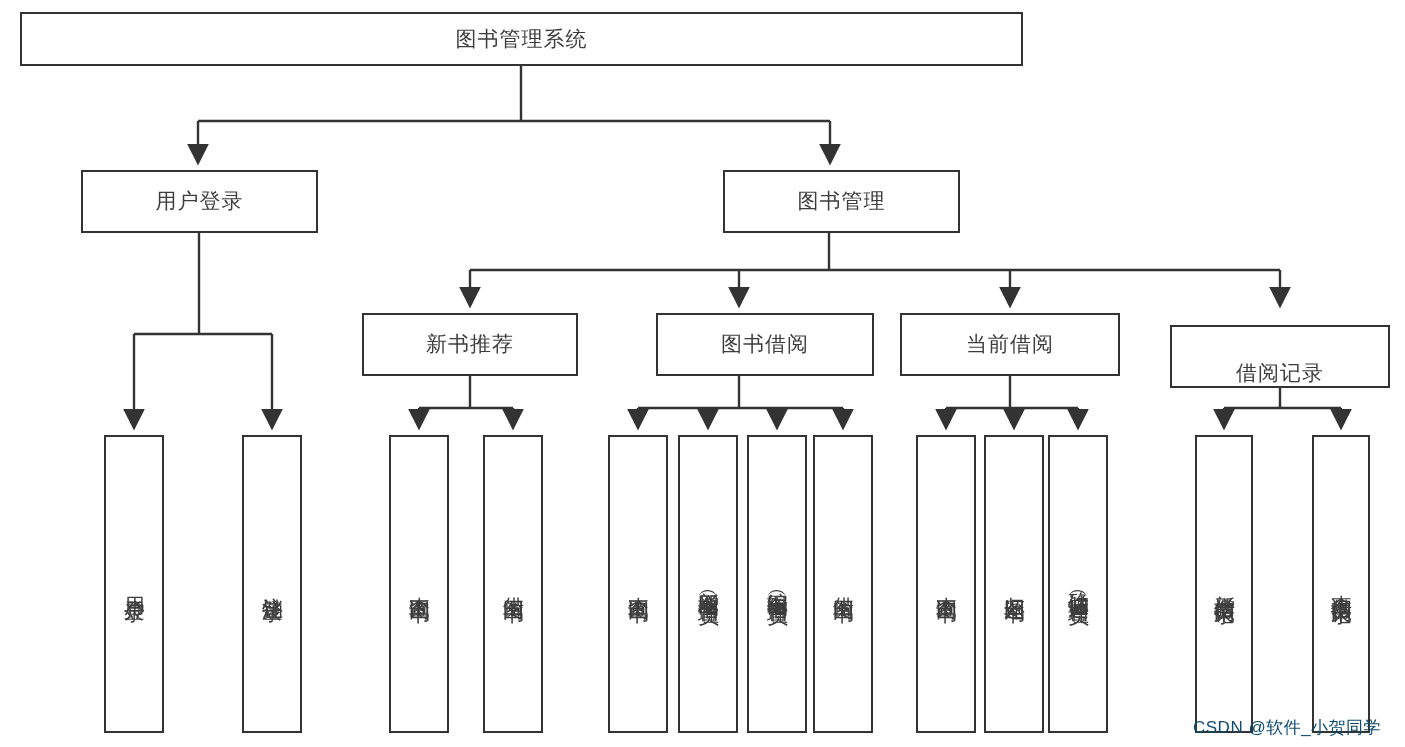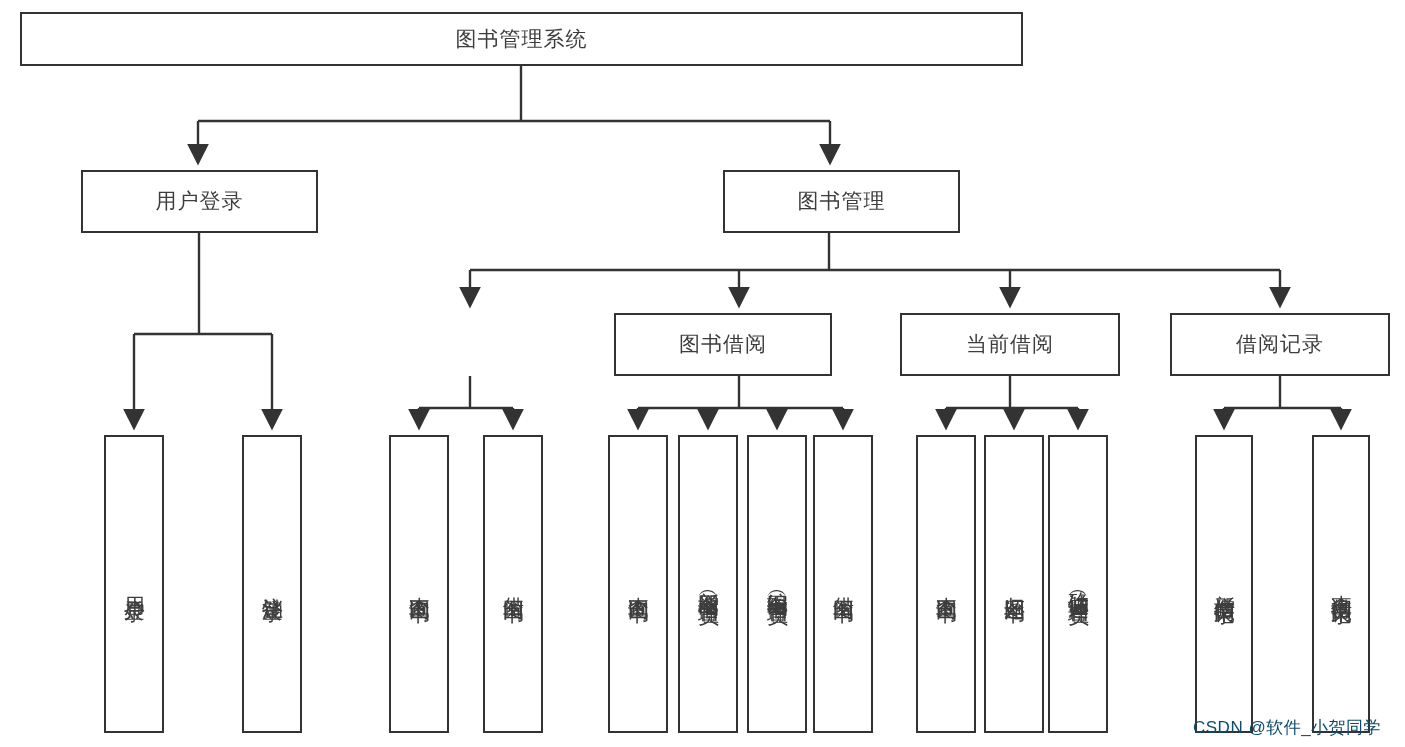--- a/index.html
+++ b/index.html
@@ -77,27 +77,30 @@
     <span class="label">图书管理系统</span>
   </div>
 
   <div class="node h" style="left:81px;top:170px;width:237px;height:63px;">
     <span class="label">用户登录</span>
   </div>
   <div class="node h" style="left:711px;top:170px;width:237px;height:63px;margin-left:12px;">
     <span class="label">图书管理</span>
   </div>
 
-  <div class="node h" style="left:614px;top:313px;width:218px;height:63px;">
+  <div class="node h" style="left:362px;top:313px;width:216px;height:63px;">
+    <span class="label">新书推荐</span>
+  </div>
+  <div class="node h" style="left:656px;top:313px;width:218px;height:63px;">
     <span class="label">图书借阅</span>
   </div>
   <div class="node h" style="left:900px;top:313px;width:220px;height:63px;">
     <span class="label">当前借阅</span>
   </div>
-  <div class="node h" style="left:1170px;top:313px;width:220px;height:63px;">
+  <div class="node h" style="left:1170px;top:325px;width:220px;height:63px;align-items:flex-end;">
     <span class="label">借阅记录</span>
   </div>
 
   <div class="node v" style="left:104px;top:435px;width:60px;height:298px;">
     <span class="label">用户登录</span>
   </div>
   <div class="node v" style="left:242px;top:435px;width:60px;height:298px;">
     <span class="label">注销登录</span>
   </div>
   <div class="node v" style="left:389px;top:435px;width:60px;height:298px;">

